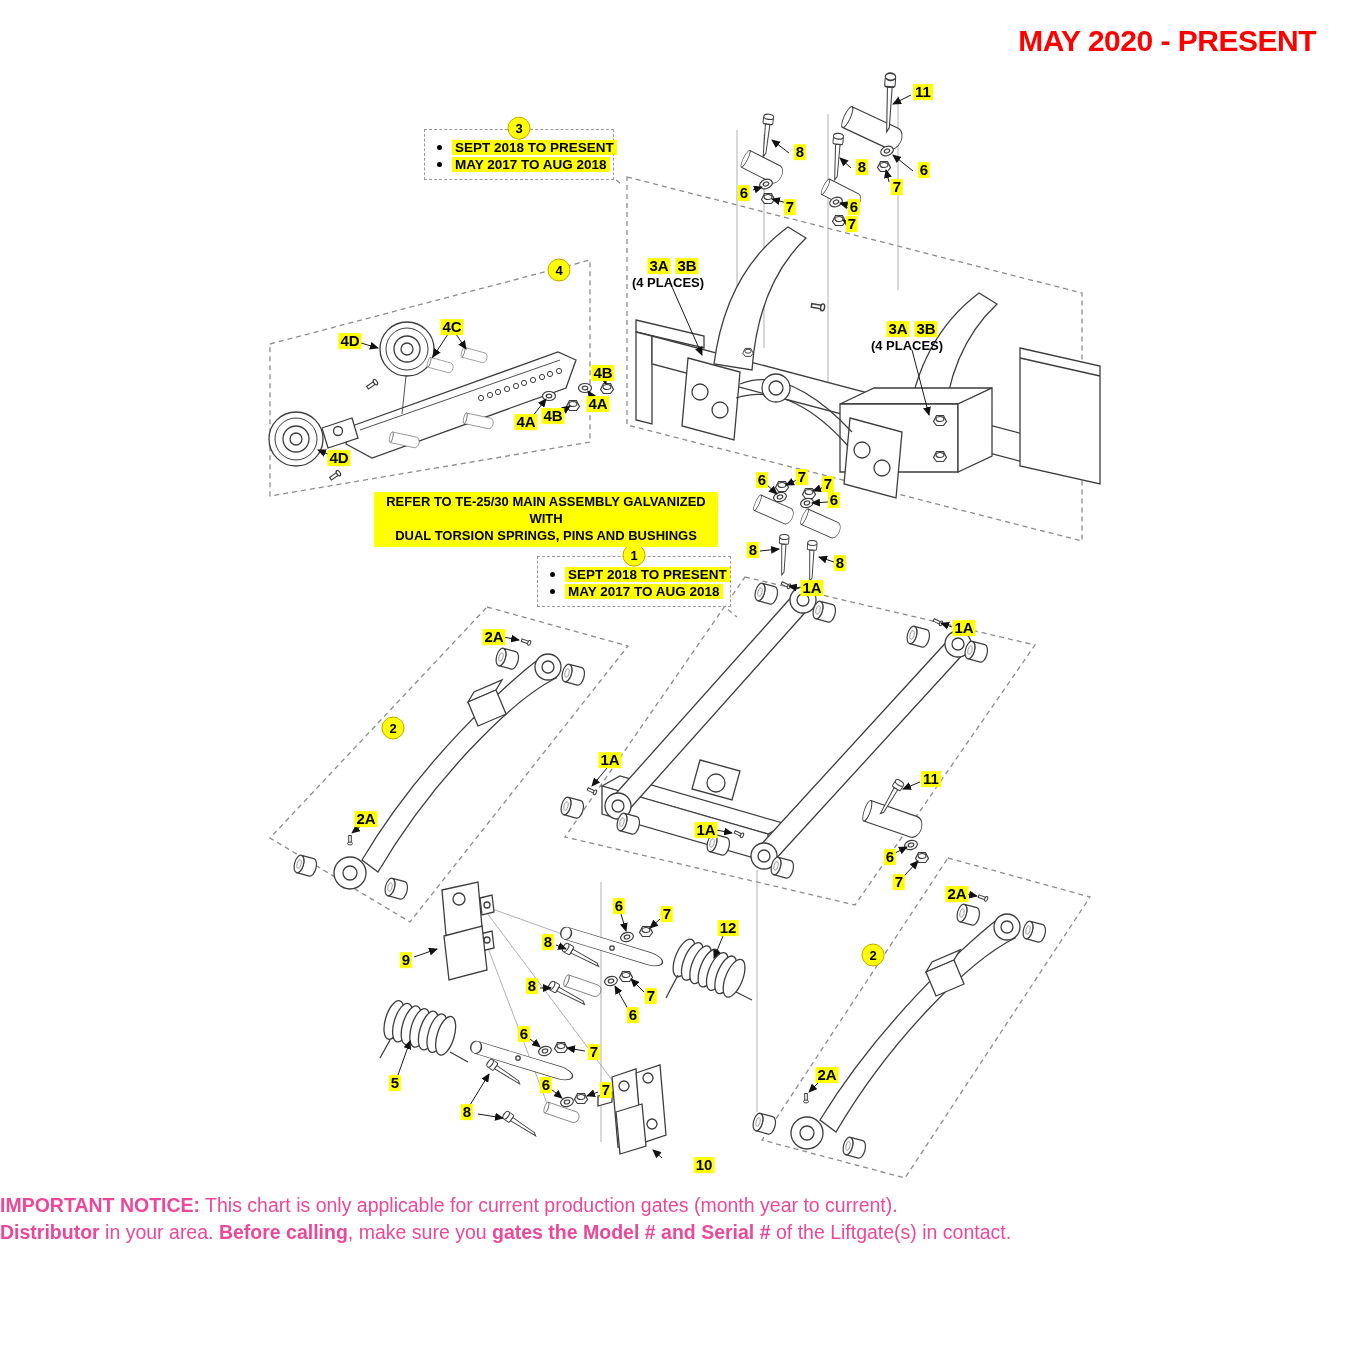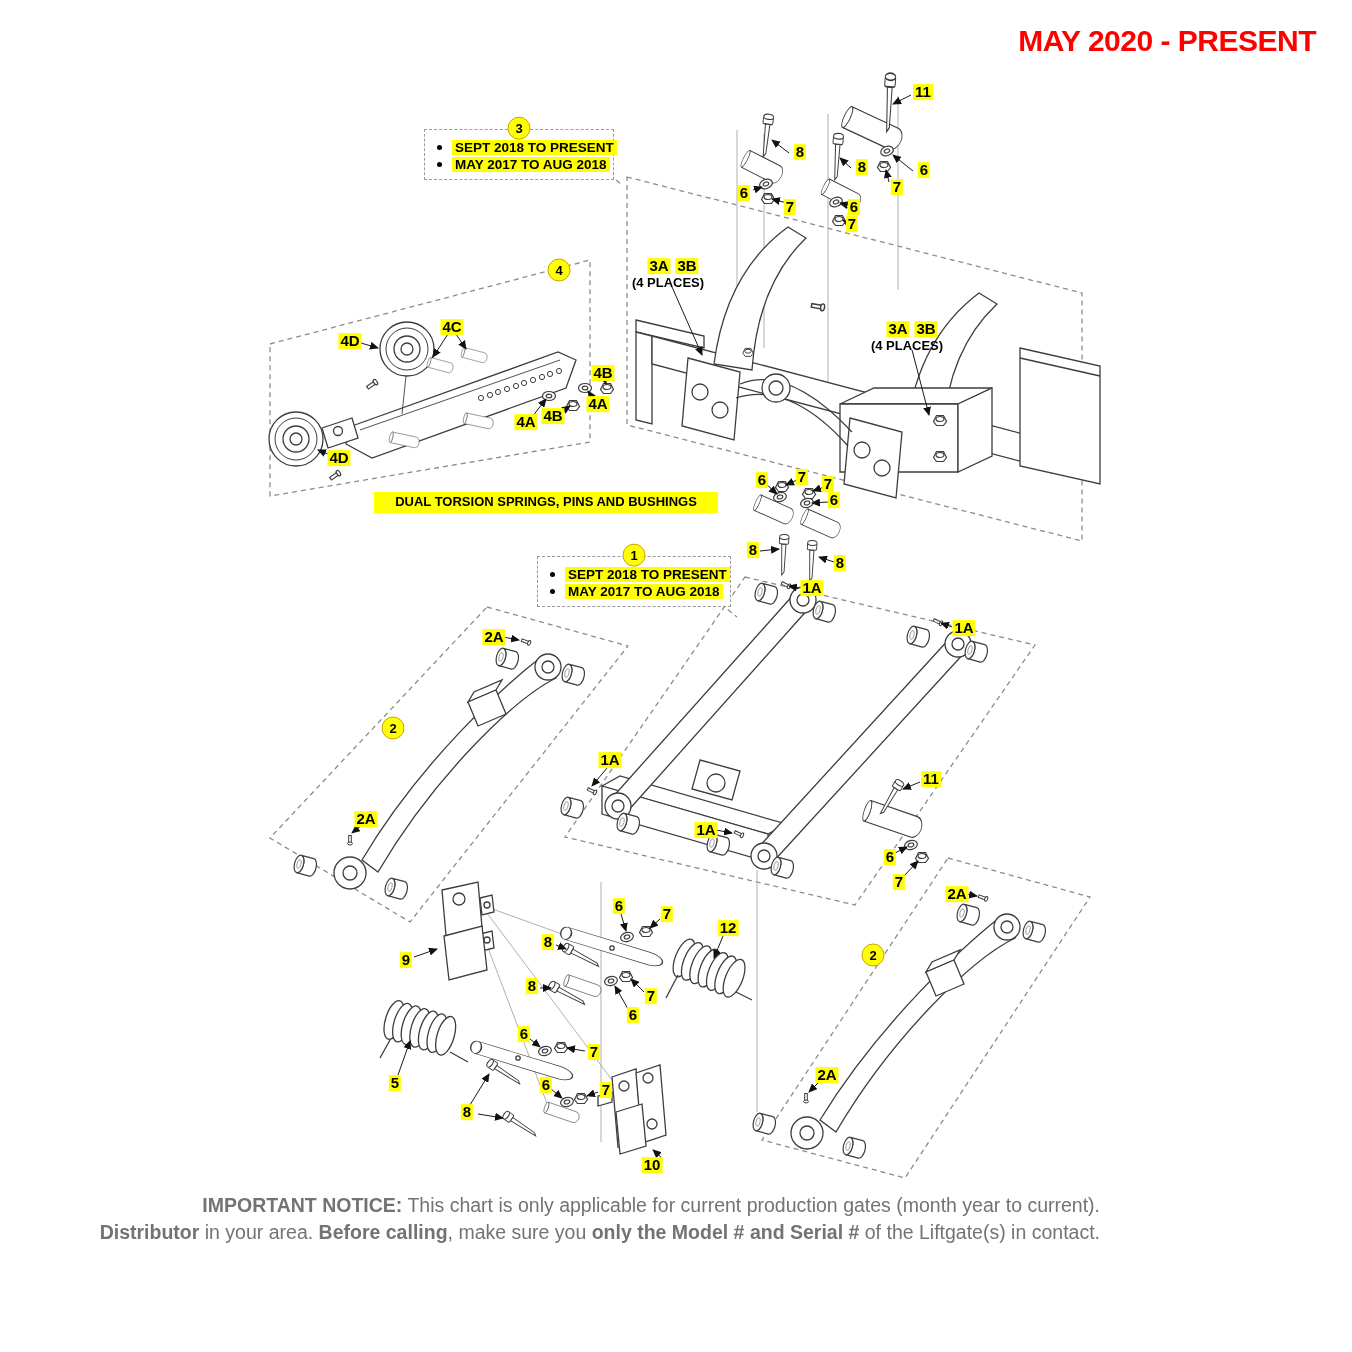--- a/index.html
+++ b/index.html
@@ -15,21 +15,21 @@
   .rc{position:absolute;transform:translate(-50%,-50%);width:23px;height:23px;border-radius:50%;
       background:#ffff00;border:1.5px solid #c9a400;color:#000;font-weight:bold;font-size:13px;
       display:flex;align-items:center;justify-content:center;z-index:6;box-sizing:border-box;}
   .cobox{position:absolute;border:1.5px dashed #9a9a9a;padding:8px 8px 5px;background:#fff;z-index:4;}
   .cobox .rc-on-box{left:50%;top:0;transform:translate(-50%,-58%);}
   .corow{display:flex;align-items:center;gap:10px;margin:2px 0;}
   .codot{width:5px;height:5px;background:#000;border-radius:50%;flex:0 0 auto;margin-left:4px;}
   .cotext{background:#ffff00;font-weight:bold;font-size:13.5px;padding:0 3px;white-space:nowrap;}
   .refer{position:absolute;left:374px;top:492px;width:344px;background:#ffff00;font-weight:bold;
          font-size:13px;text-align:center;line-height:1.3;padding:2px 0;z-index:4;}
-  .notice{position:absolute;left:0;top:1192px;width:1100px;text-align:right;color:#737373;
+  .notice{position:absolute;left:0;top:1192px;width:1100px;text-align:left;color:#ec4899;
           font-size:19.5px;line-height:27px;}
   .notice b{font-weight:bold;}
 </style>
 </head>
 <body>
 
 <div class="stage">
 
   <div class="title">MAY 2020 - PRESENT</div>
 
@@ -367,20 +367,21 @@
       <span class="codot"></span>
       <span class="cotext">SEPT 2018 TO PRESENT</span>
     </div>
     <div class="corow">
       <span class="codot"></span>
       <span class="cotext">MAY 2017 TO AUG 2018</span>
     </div>
   </div>
 
   <div class="refer">
+    <div>REFER TO TE-25/30 MAIN ASSEMBLY GALVANIZED WITH</div>
     <div>DUAL TORSION SPRINGS, PINS AND BUSHINGS</div>
   </div>
 
   <span class="rc" style="left:559px;top:270px">4</span>
   <span class="rc" style="left:393px;top:728px">2</span>
   <span class="rc" style="left:873px;top:955px">2</span>
 
   <span class="pl" style="left:923px;top:92px">11</span>
   <span class="pl" style="left:800px;top:152px">8</span>
   <span class="pl" style="left:862px;top:167px">8</span>
@@ -433,20 +434,20 @@
   <span class="pl" style="left:728px;top:928px">12</span>
   <span class="pl" style="left:532px;top:986px">8</span>
   <span class="pl" style="left:651px;top:996px">7</span>
   <span class="pl" style="left:633px;top:1015px">6</span>
   <span class="pl" style="left:524px;top:1034px">6</span>
   <span class="pl" style="left:594px;top:1052px">7</span>
   <span class="pl" style="left:395px;top:1083px">5</span>
   <span class="pl" style="left:546px;top:1085px">6</span>
   <span class="pl" style="left:606px;top:1090px">7</span>
   <span class="pl" style="left:467px;top:1112px">8</span>
-  <span class="pl" style="left:652px;top:1165px">10</span>
+  <span class="pl" style="left:704px;top:1165px">10</span>
 
   <div class="notice">
     <div><b>IMPORTANT NOTICE:</b><span> This chart is only applicable for current production gates (month year to current).</span></div>
-    <div><b>Distributor</b><span> in your area. </span><b>Before calling</b><span>, make sure you </span><b>only the Model # and Serial #</b><span> of the Liftgate(s) in contact.</span></div>
+    <div><b>Distributor</b><span> in your area. </span><b>Before calling</b><span>, make sure you </span><b>gates the Model # and Serial #</b><span> of the Liftgate(s) in contact.</span></div>
   </div>
 
 </div>
 
 </body></html>

